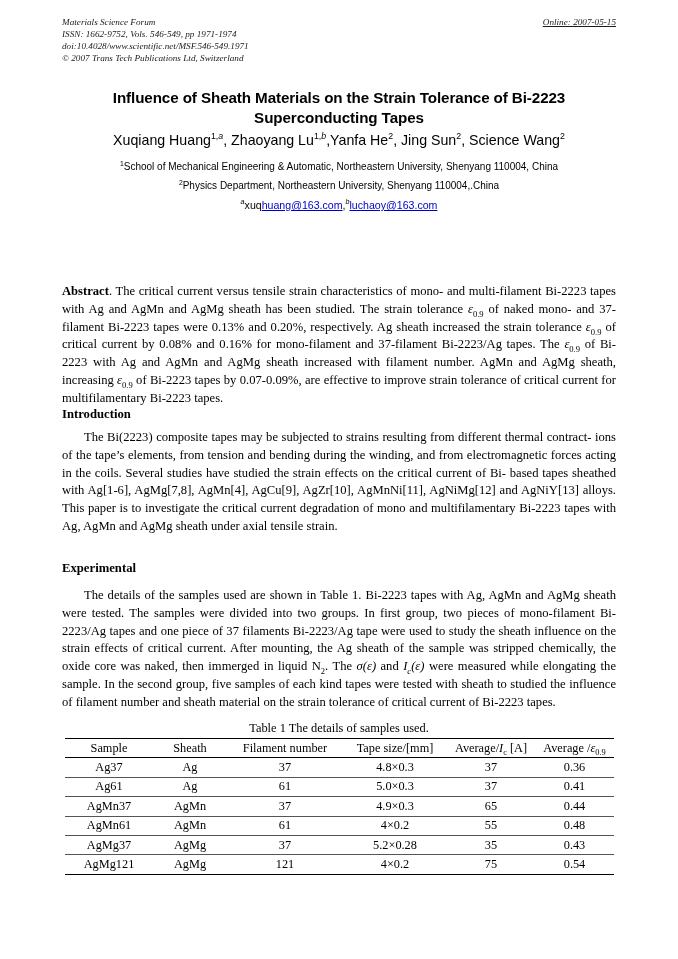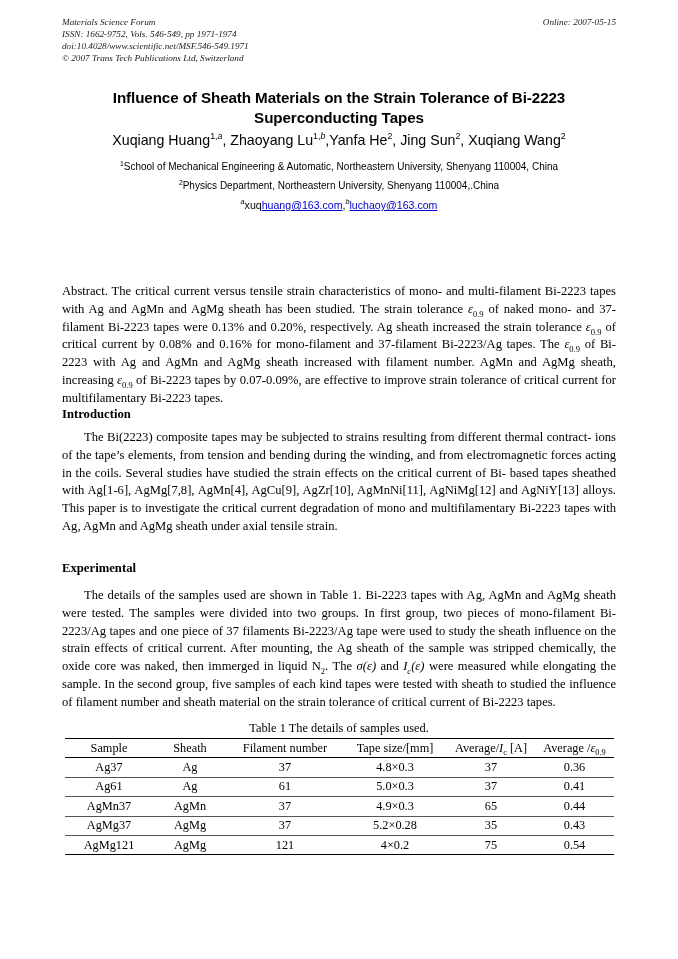--- a/index.html
+++ b/index.html
@@ -34,21 +34,21 @@
     font-size: 9.2px;
     line-height: 12.1px;
     color: #1a1a1a;
   }
   .masthead-row {
     display: flex;
     justify-content: space-between;
     align-items: baseline;
   }
   .masthead-left { text-align: left; }
-  .masthead-right { text-align: left; white-space: nowrap; }
+  .masthead-right { text-align: left; white-space: nowrap; text-decoration: underline; }
   .masthead-line { display: block; }
 
   
   .title {
     position: absolute;
     left: 62px;
     top: 88px;
     width: 554px;
     text-align: center;
     font-family: "Liberation Sans", sans-serif;
@@ -117,21 +117,21 @@
   
   .abstract {
     position: absolute;
     left: 62px;
     top: 283px;
     width: 554px;
     font-size: 12.6px;
     line-height: 17.8px;
     text-align: justify;
   }
-  .abstract .lead { font-weight: normal; }
+  .abstract .lead { font-weight: bold; }
 
   
   .heading {
     position: absolute;
     left: 62px;
     width: 554px;
     font-size: 12.7px;
     font-weight: bold;
     line-height: 16px;
   }
@@ -213,21 +213,21 @@
         <span class="masthead-line">doi:10.4028/www.scientific.net/MSF.546-549.1971</span>
         <span class="masthead-line">© 2007 Trans Tech Publications Ltd, Switzerland</span>
       </div>
       <div class="masthead-right">Online: 2007-05-15</div>
     </div>
   </div>
 
   <div class="title">Influence of Sheath Materials on the Strain Tolerance of Bi-2223 Superconducting Tapes</div>
 
   <div class="authors">
-    <span>Xuqiang Huang</span><sup>1,</sup><sup class="it">a</sup><span>, </span><span>Zhaoyang Lu</span><sup>1,</sup><sup class="it">b</sup><span>,</span><span>Yanfa He</span><sup>2</sup><span>, </span><span>Jing Sun</span><sup>2</sup><span>, </span><span>Xuqiang Wang</span><sup>2</sup>
+    <span>Xuqiang Huang</span><sup>1,</sup><sup class="it">a</sup><span>, </span><span>Zhaoyang Lu</span><sup>1,</sup><sup class="it">b</sup><span>,</span><span>Yanfa He</span><sup>2</sup><span>, </span><span>Jing Sun</span><sup>2</sup><span>, </span><span>Science Wang</span><sup>2</sup>
   </div>
 
   <div class="affil affil1">
     <sup>1</sup><span>School of Mechanical Engineering &amp; Automatic, Northeastern University, Shenyang 110004, China</span>
   </div>
   <div class="affil affil2">
     <sup>2</sup><span>Physics Department, Northeastern University, Shenyang 110004,.China</span>
   </div>
 
   <div class="emails">
@@ -288,20 +288,28 @@
           </tr>
           <tr>
             <td>AgMn37</td>
             <td>AgMn</td>
             <td>37</td>
             <td>4.9×0.3</td>
             <td>65</td>
             <td>0.44</td>
           </tr>
           <tr>
+            <td>AgMn61</td>
+            <td>AgMn</td>
+            <td>61</td>
+            <td>4×0.2</td>
+            <td>55</td>
+            <td>0.48</td>
+          </tr>
+          <tr>
             <td>AgMg37</td>
             <td>AgMg</td>
             <td>37</td>
             <td>5.2×0.28</td>
             <td>35</td>
             <td>0.43</td>
           </tr>
           <tr>
             <td>AgMg121</td>
             <td>AgMg</td>

